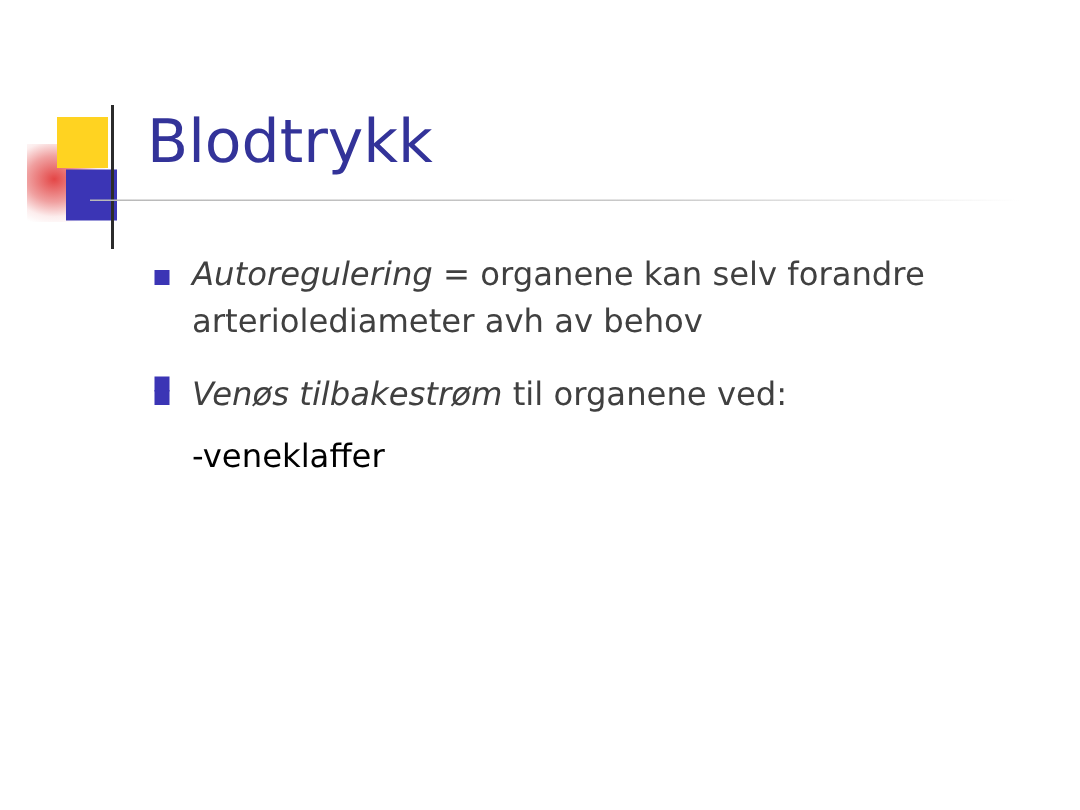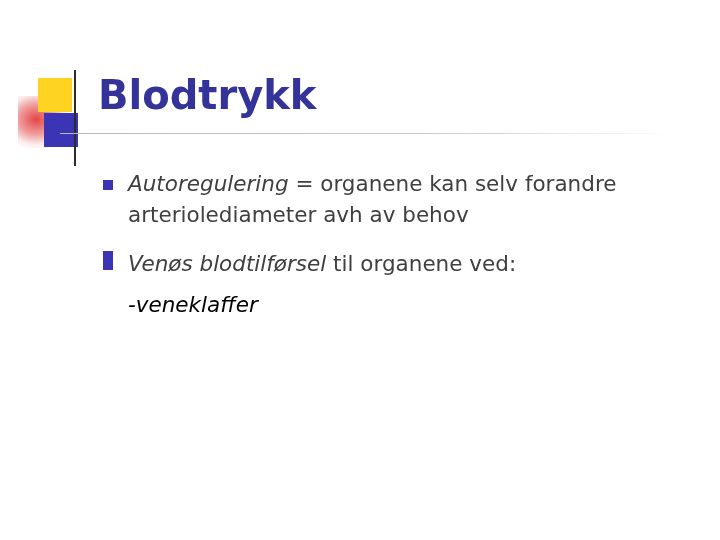--- a/index.html
+++ b/index.html
@@ -63,21 +63,21 @@
 
   
   .title {
     position: absolute;
     left: 98px;
     top: 72px;
     font-size: 40px;
     line-height: 46px;
     color: #333399;
     font-family: "DejaVu Sans", sans-serif;
-    font-weight: bold;
+    font-weight: normal;
     letter-spacing: 0px;
     white-space: nowrap;
   }
   .title-rule {
     position: absolute;
     left: 60px;
     top: 133px;
     width: 620px;
     height: 1px;
     background: linear-gradient(to right, #b9b9b9 0%, #c9c9c9 60%, #ffffff 100%);
@@ -112,21 +112,20 @@
   }
   .bullet-text em {
     font-style: italic;
   }
   .sub-line {
     padding-left: 32px;
     font-size: 21.5px;
     line-height: 31px;
     color: #000000;
     margin-top: 10px;
-    font-style: italic;
   }
   .gap-1 { height: 7px; }
   .gap-2 { height: 7px; }
 </style>
 </head>
 <body>
 
 <div class="slide">
 
   <div class="deco">
@@ -149,19 +148,19 @@
     <div class="gap-1"></div>
 
     <div class="bullet-row">
       <span class="bullet-marker"></span>
     </div>
 
     <div class="gap-2"></div>
 
     <div class="bullet-row">
       <span class="bullet-marker"></span>
-      <span class="bullet-text"><em>Venøs blodtilførsel</em><span> til organene ved:</span></span>
+      <span class="bullet-text"><em>Venøs tilbakestrøm</em><span> til organene ved:</span></span>
     </div>
 
     <div class="sub-line">-veneklaffer</div>
 
   </div>
 </div>
 
 </body></html>

